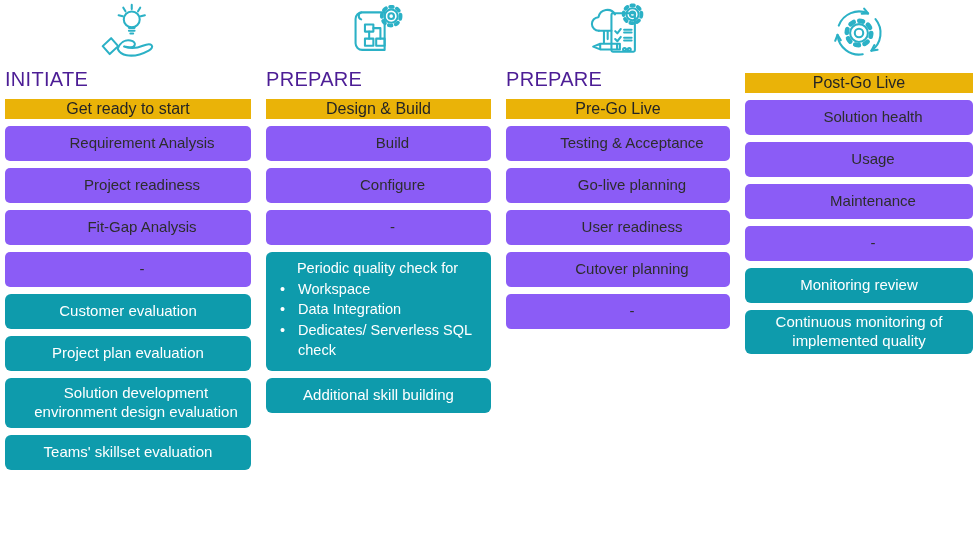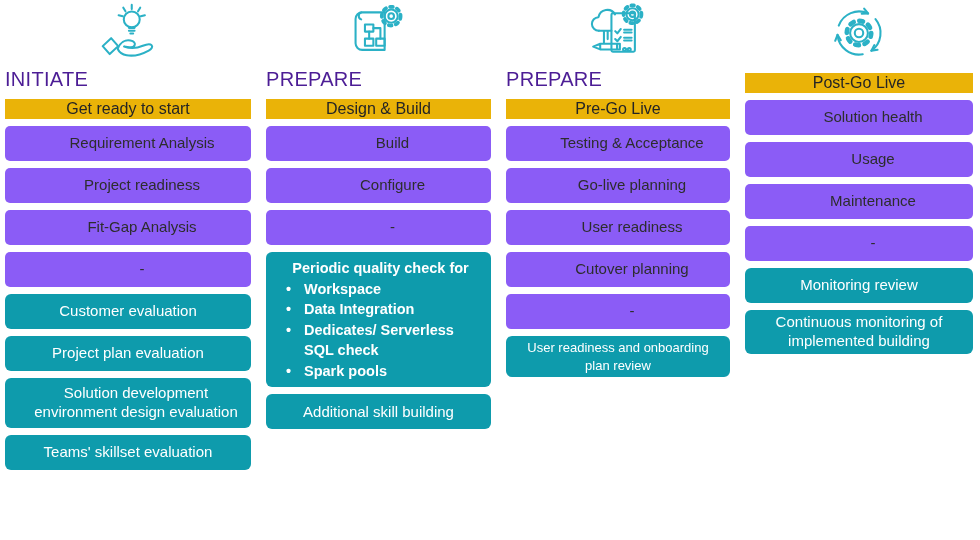--- a/index.html
+++ b/index.html
@@ -34,21 +34,21 @@
     text-align:center;font-size:15px;line-height:1.25;
     padding:2px 8px;box-sizing:border-box;
   }
   .light{background:#8b5cf6;color:#2d2d2d;padding-left:36px;}
   .teal{background:#0e9bac;color:#ffffff;border-radius:6px;}
   .tall50{min-height:50px;padding-left:24px;}
   .tall44{min-height:44px;}
   .small{font-size:13px;min-height:36px;line-height:1.35;padding:3px 10px;}
   .list-box{
     min-height:119px;align-items:center;justify-content:flex-start;
-    flex-direction:column;padding:6px 8px 6px 12px;font-size:14.5px;line-height:1.42;font-weight:bold;
+    flex-direction:column;padding:6px 8px 6px 6px;font-size:14.5px;line-height:1.42;
   }
   .p-head{width:100%;text-align:center;}
   .b-row{display:flex;width:100%;text-align:left;padding-left:8px;box-sizing:border-box;}
   .b-dot{width:18px;flex:none;}
   .b-dot::before{content:"\2022";}
   .b-text{flex:1;}
 </style>
 </head>
 <body>
 
@@ -102,24 +102,20 @@
         <span class="b-text">Workspace</span>
       </div>
       <div class="b-row">
         <span class="b-dot"></span>
         <span class="b-text">Data Integration</span>
       </div>
       <div class="b-row">
         <span class="b-dot"></span>
         <span class="b-text">Dedicates/ Serverless SQL check</span>
       </div>
-      <div class="b-row">
-        <span class="b-dot"></span>
-        <span class="b-text">Spark pools</span>
-      </div>
     </div>
     <div class="box teal">Additional skill building</div>
   </div>
 
   <div class="col">
     <div class="icon-area">
       <svg width="60" height="60" viewBox="0 0 64 64" fill="none" stroke="#2bb1c6" stroke-width="2.2" stroke-linecap="round" stroke-linejoin="round">
         <rect x="25" y="11" width="25" height="41" rx="1.5"></rect>
         <path d="M11.5,29.5 a7.2,7.2 0 0 1 -0.3,-14.4 a9.5,9.5 0 0 1 17.6,-2.9"></path>
         <path d="M11.5,29.5 h13.5 M17,29.5 v12.5 M21,29.5 v9"></path>
@@ -133,21 +129,20 @@
         <circle cx="47.5" cy="12" r="2.8"></circle>
       </svg>
     </div>
     <div class="col-title">PREPARE</div>
     <div class="subtitle-bar">Pre-Go Live</div>
     <div class="box light">Testing &amp; Acceptance</div>
     <div class="box light">Go-live planning</div>
     <div class="box light">User readiness</div>
     <div class="box light">Cutover planning</div>
     <div class="box light">-</div>
-    <div class="box teal small">User readiness and onboarding plan review</div>
   </div>
 
   <div class="col">
     <div class="icon-area">
       <svg width="60" height="60" viewBox="0 0 64 64" fill="none" stroke="#2bb1c6" stroke-width="2.2" stroke-linecap="round" stroke-linejoin="round">
         <circle cx="32" cy="32" r="13" stroke-width="5" stroke-dasharray="4 6.2"></circle>
         <circle cx="32" cy="32" r="9.5"></circle>
         <circle cx="32" cy="32" r="4.5"></circle>
         <path d="M10.4,24.1 A23,23 0 0 1 41.7,11.2"></path>
         <polyline points="37.5,6 41.7,11.2 34.9,11.4"></polyline>
@@ -156,16 +151,16 @@
         <path d="M36,54.7 A23,23 0 0 1 9.1,34"></path>
         <polyline points="6.6,40.3 9.1,34 12.6,39.7"></polyline>
       </svg>
     </div>
     <div class="subtitle-bar">Post-Go Live</div>
     <div class="box light">Solution health</div>
     <div class="box light">Usage</div>
     <div class="box light">Maintenance</div>
     <div class="box light">-</div>
     <div class="box teal">Monitoring review</div>
-    <div class="box teal tall44">Continuous monitoring of implemented building</div>
+    <div class="box teal tall44">Continuous monitoring of implemented quality</div>
   </div>
 
 </div>
 
 </body></html>

